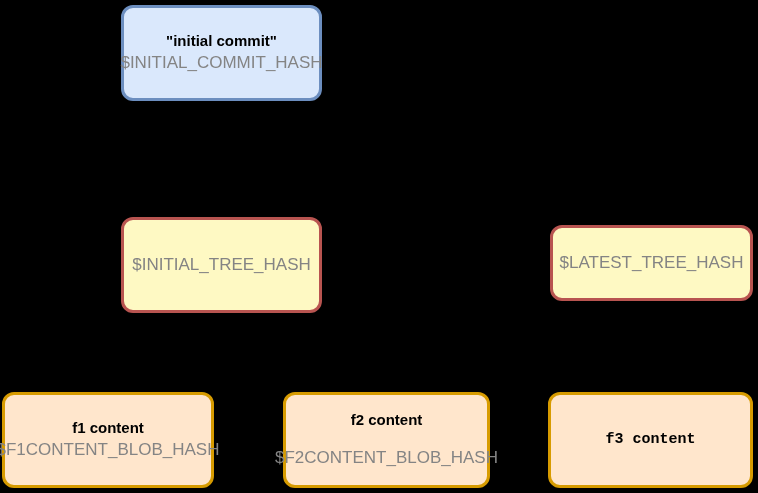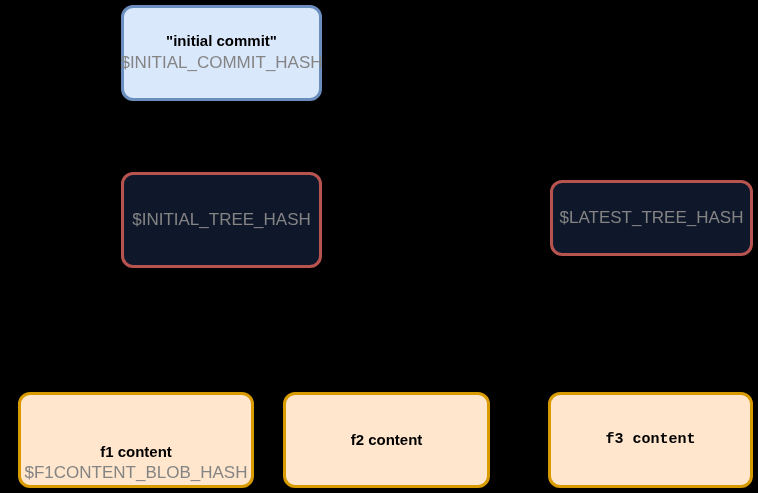--- a/index.html
+++ b/index.html
@@ -18,38 +18,38 @@
     border-style: solid;
     border-width: 3px;
     display: flex;
     flex-direction: column;
     align-items: center;
     justify-content: center;
     text-align: center;
     line-height: 1.35;
   }
   .node-commit { background: #dae8fc; border-color: #6c8ebf; }
-  .node-tree   { background: #0f172a; border-color: #b85450; }
+  .node-tree   { background: #fef9c3; border-color: #b85450; margin-top: 45px; }
   .node-blob   { background: #ffe6cc; border-color: #d79b00; }
 
   .node-title {
     font-size: 15px;
     font-weight: bold;
     color: #000000;
   }
   .node-hash {
     font-size: 17px;
     color: #848484;
   }
 
   
   #commit-node       { left: 121px; top: 5px;   width: 201px; height: 96px; }
   #initial-tree-node { left: 121px; top: 172px; width: 201px; height: 96px; }
   #latest-tree-node  { left: 550px; top: 180px; width: 203px; height: 76px; }
-  #blob-f1-node      { left: 18px;   top: 392px; width: 236px; height: 96px; justify-content: flex-end; }
+  #blob-f1-node      { left: 2px;   top: 392px; width: 212px; height: 96px; }
   #blob-f2-node      { left: 283px; top: 392px; width: 207px; height: 96px; gap: 16px; }
   #blob-f3-node      { left: 548px; top: 392px; width: 205px; height: 96px; font-family: Liberation Mono, monospace; }
 </style>
 </head>
 <body>
 
 <div id="commit-node" class="node node-commit">
   <div class="node-title">"initial commit"</div>
   <div class="node-hash">$INITIAL_COMMIT_HASH</div>
 </div>
@@ -62,17 +62,18 @@
   <div class="node-hash">$LATEST_TREE_HASH</div>
 </div>
 
 <div id="blob-f1-node" class="node node-blob">
   <div class="node-title">f1 content</div>
   <div class="node-hash">$F1CONTENT_BLOB_HASH</div>
 </div>
 
 <div id="blob-f2-node" class="node node-blob">
   <div class="node-title">f2 content</div>
+  <div class="node-hash">$F2CONTENT_BLOB_HASH</div>
 </div>
 
 <div id="blob-f3-node" class="node node-blob">
   <div class="node-title">f3 content</div>
 </div>
 
 </body></html>

